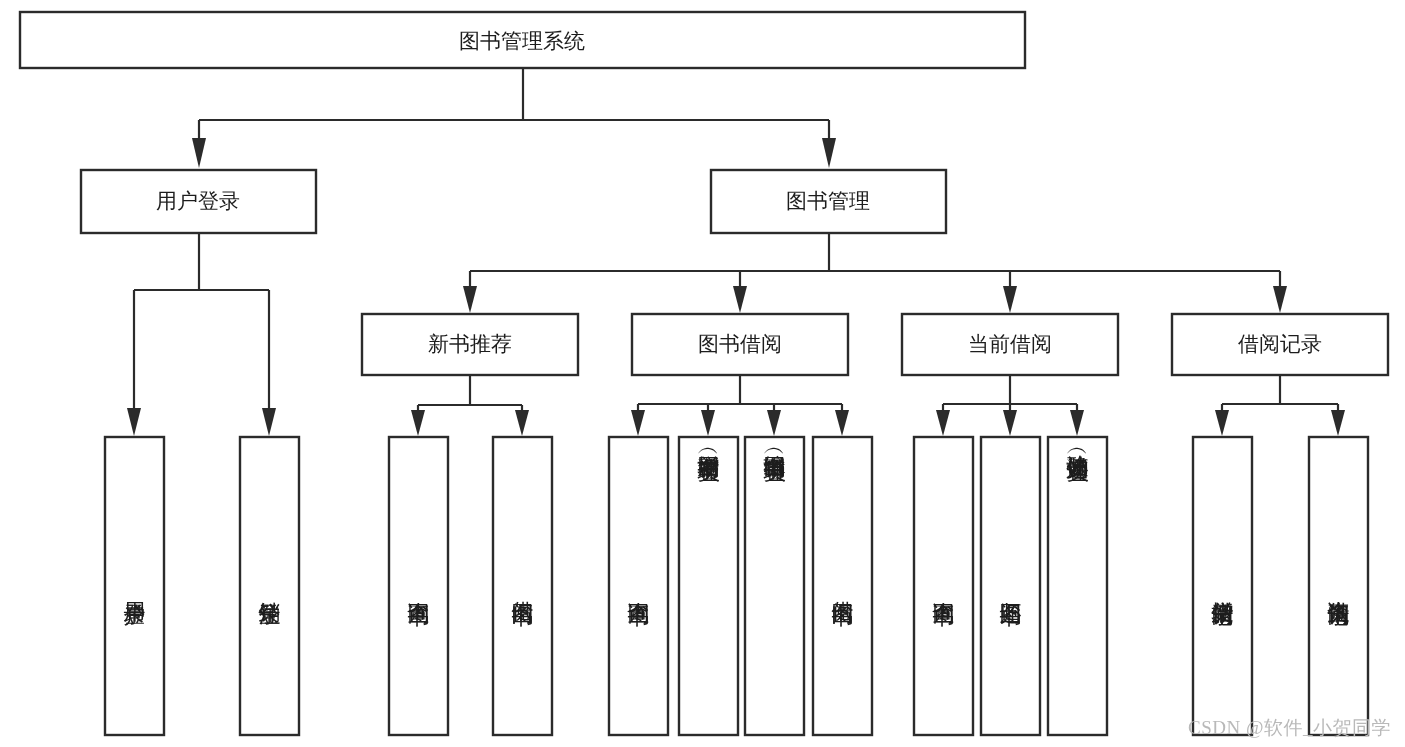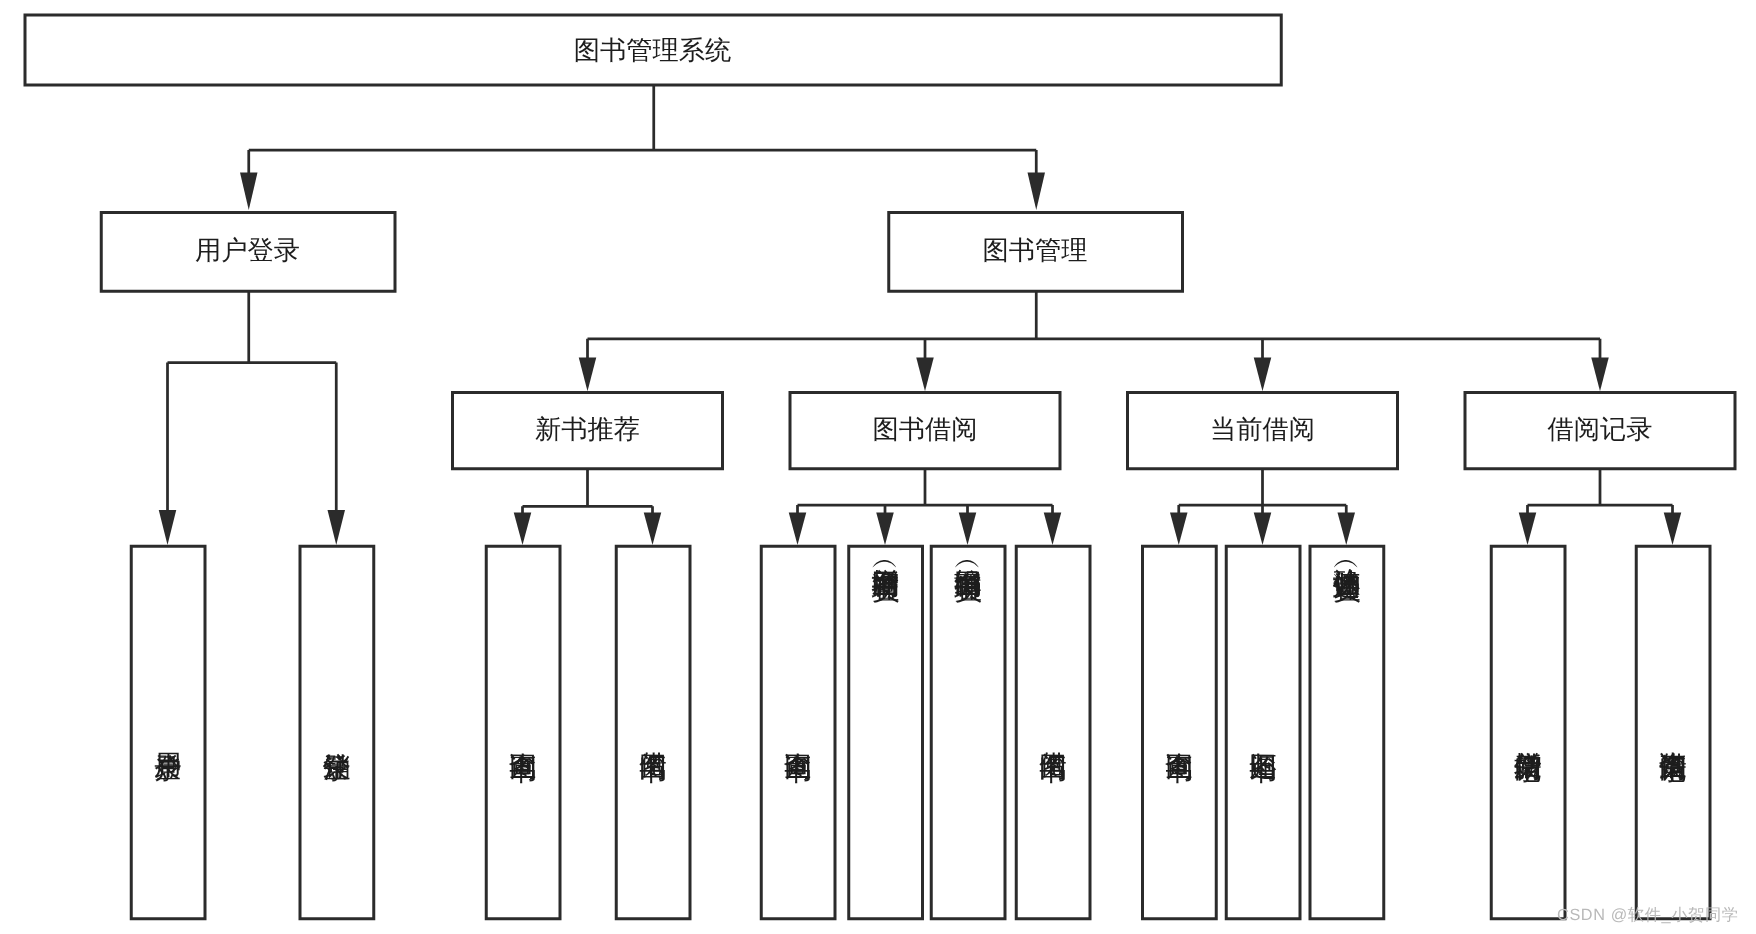--- a/index.html
+++ b/index.html
@@ -63,22 +63,22 @@
     writing-mode: vertical-rl;
     text-orientation: upright;
     letter-spacing: 1px;
     white-space: nowrap;
     text-align: center;
   }
   .watermark {
     position: absolute;
     right: 14px;
     bottom: 6px;
-    font-family: Liberation Sans, sans-serif;
-    font-size: 13px;
+    font-family: Liberation Serif, serif;
+    font-size: 19px;
     color: #b9b9b9;
     letter-spacing: 0.5px;
     user-select: none;
   }
 </style>
 </head>
 <body>
 
 <div id="diagram-root">
 

